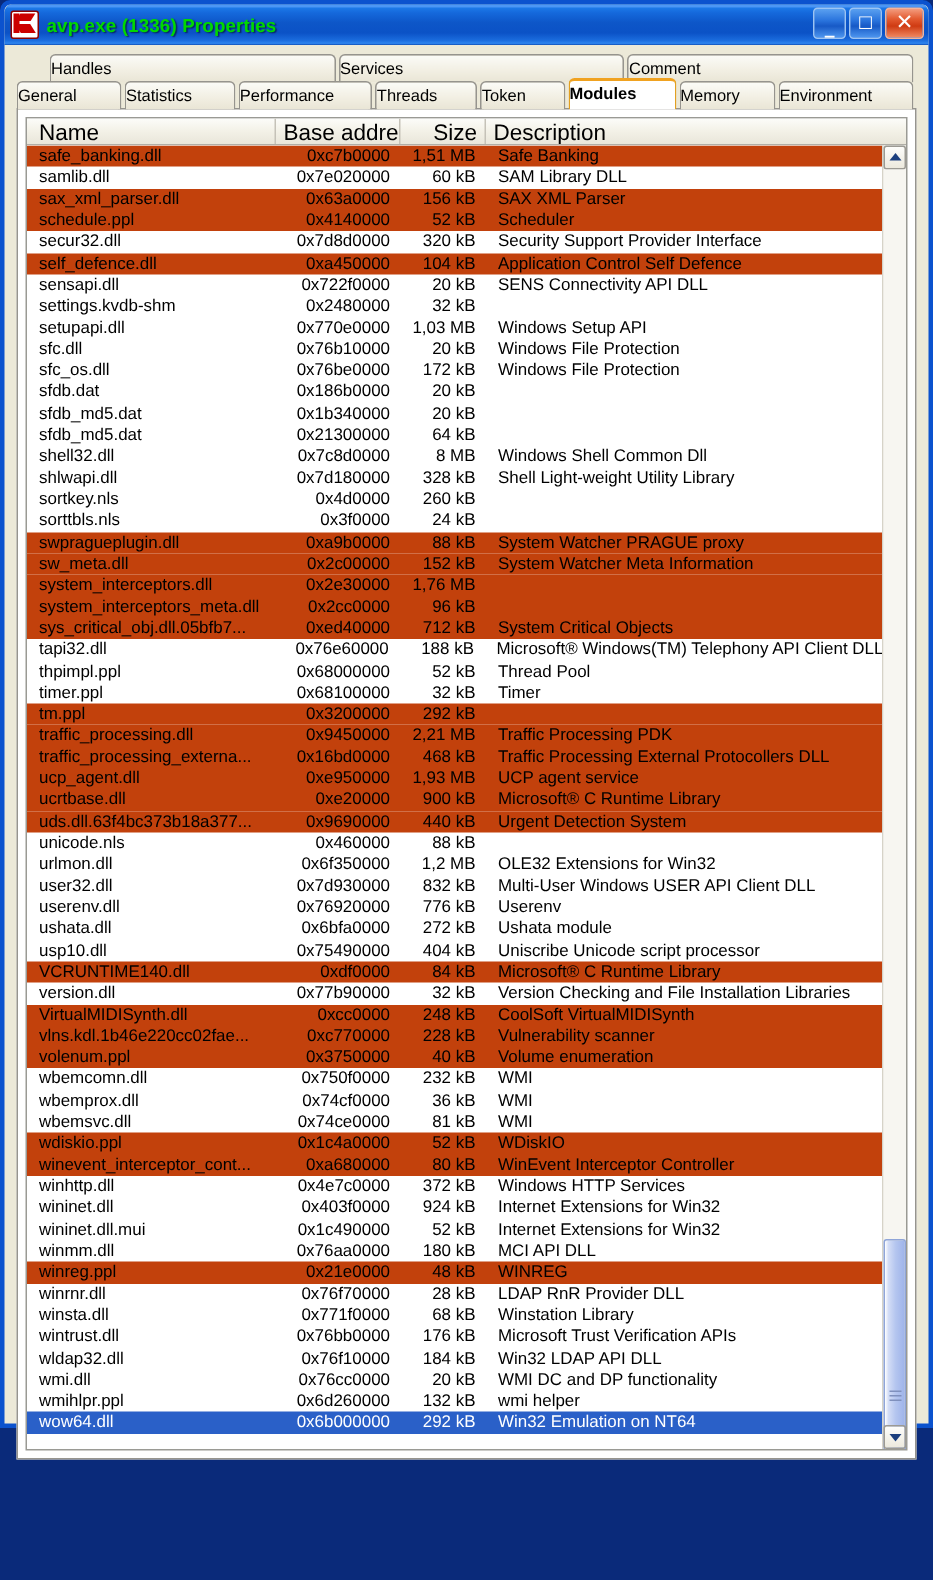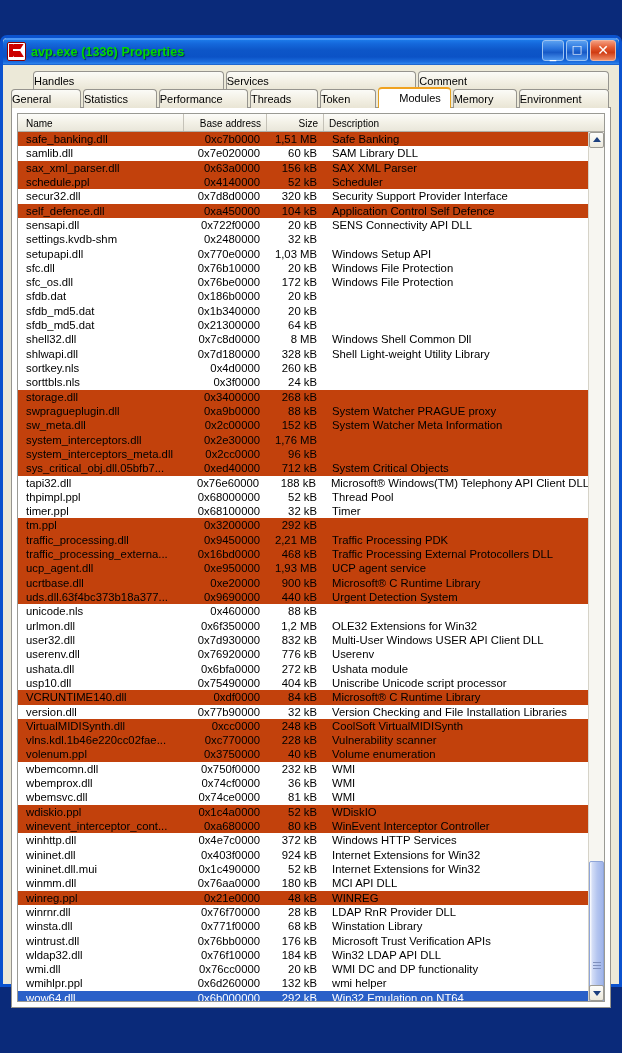--- a/index.html
+++ b/index.html
@@ -10,21 +10,20 @@
     font-size:11px;
     background:#0a2a7a;
   }
   
   #window{
     position:absolute;left:0;top:0;width:622px;height:952px;
     box-sizing:border-box;
     border:3px solid #0B52CE;
     background:#ECE9D8;
     border-radius:7px 7px 0 0;
-    margin-top:35px;
   }
   
   #titlebar{
     position:relative;height:27px;
     background:linear-gradient(to bottom,
       #0A62D6 0%,#1C79E8 8%,#1569DC 20%,#0D56C8 45%,
       #0B52C6 70%,#1A6BDD 88%,#2E84EE 96%,#0d4cb5 100%);
     border-radius:5px 5px 0 0;
     display:flex;align-items:center;
     padding-left:4px;
@@ -88,22 +87,22 @@
     white-space:nowrap;
     overflow:hidden;
   }
   .tab.wide{flex:1 1 0;}
   .tab.active{
     background:#ffffff;
     border-color:#E2A021;
     border-top:2px solid #F0A220;
     height:21px;line-height:18px;
     margin-top:-2px;
-    font-weight:normal;
-    z-index:5;position:relative;padding-left:20px;
+    font-weight:bold;
+    z-index:5;position:relative;
   }
   
   #list-panel{
     background:#fff;
     border:1px solid #96948e;
     border-top:1px solid #96948e;
     margin-top:-1px;
     height:901px;
     box-sizing:border-box;
     position:relative;
@@ -122,21 +121,21 @@
     display:flex;height:18px;
     background:linear-gradient(to bottom,#fcfcf9 0%,#f3f1e7 50%,#e9e6da 100%);
     border-bottom:1px solid #b0aea6;
     box-sizing:border-box;
     position:relative;
   }
   .hcell{
     box-sizing:border-box;
     border-right:1px solid #c5c2b8;
     padding:2px 5px 0 5px;
-    font-size:10px;color:#000;
+    font-size:15px;color:#000;
     line-height:15px;
     cursor:default;
     overflow:hidden;white-space:nowrap;
   }
   .hcell.num{text-align:right;}
   .hcell.last{border-right:none;}
   
   #lv-rows{
     position:absolute;left:0;right:16px;top:18px;bottom:0;
     overflow:hidden;
@@ -378,26 +377,20 @@
             <div class="row">
               <div class="cell c-name">sortkey.nls</div>
               <div class="cell c-addr">0x4d0000</div>
               <div class="cell c-size">260 kB</div>
               <div class="cell c-desc"></div>
             </div>
             <div class="row">
               <div class="cell c-name">sorttbls.nls</div>
               <div class="cell c-addr">0x3f0000</div>
               <div class="cell c-size">24 kB</div>
-              <div class="cell c-desc"></div>
-            </div>
-            <div class="row hl">
-              <div class="cell c-name">storage.dll</div>
-              <div class="cell c-addr">0x3400000</div>
-              <div class="cell c-size">268 kB</div>
               <div class="cell c-desc"></div>
             </div>
             <div class="row hl">
               <div class="cell c-name">swpragueplugin.dll</div>
               <div class="cell c-addr">0xa9b0000</div>
               <div class="cell c-size">88 kB</div>
               <div class="cell c-desc">System Watcher PRAGUE proxy</div>
             </div>
             <div class="row hl">
               <div class="cell c-name">sw_meta.dll</div>

